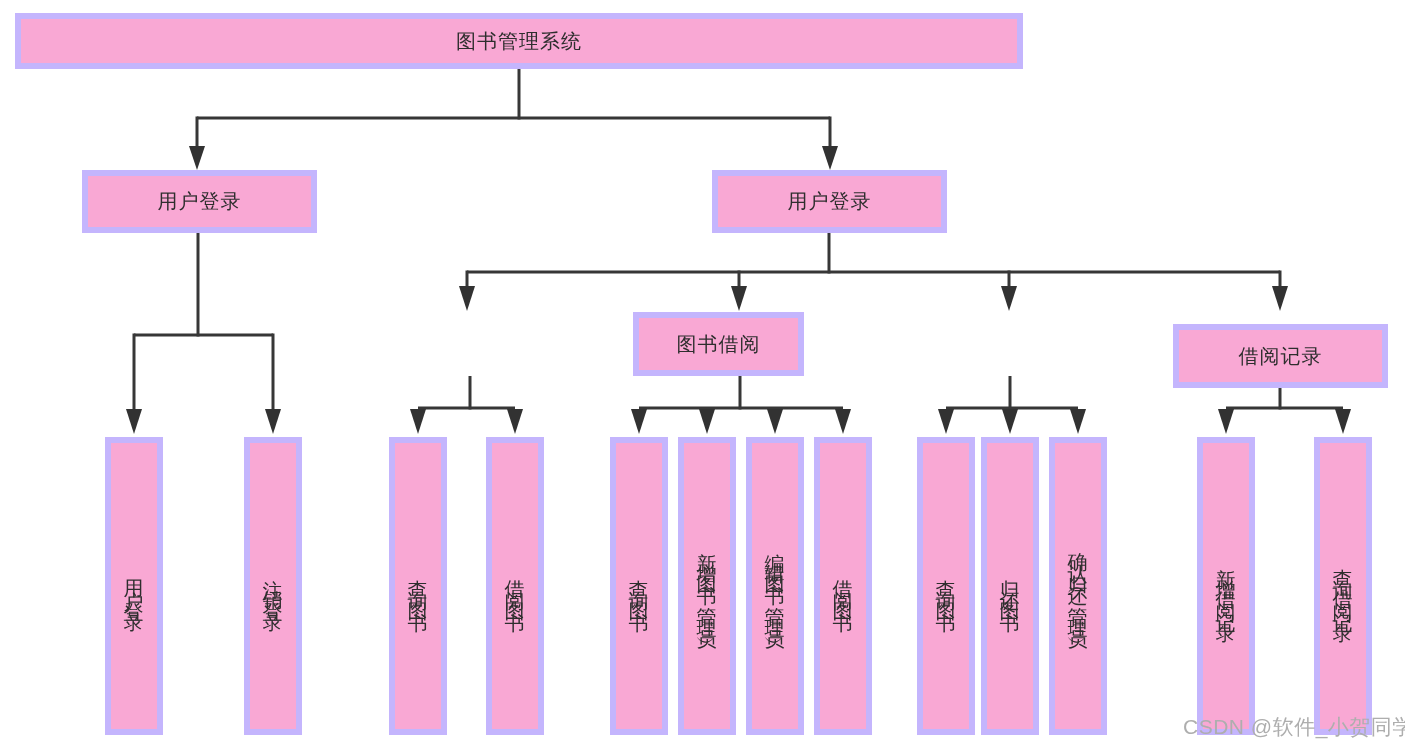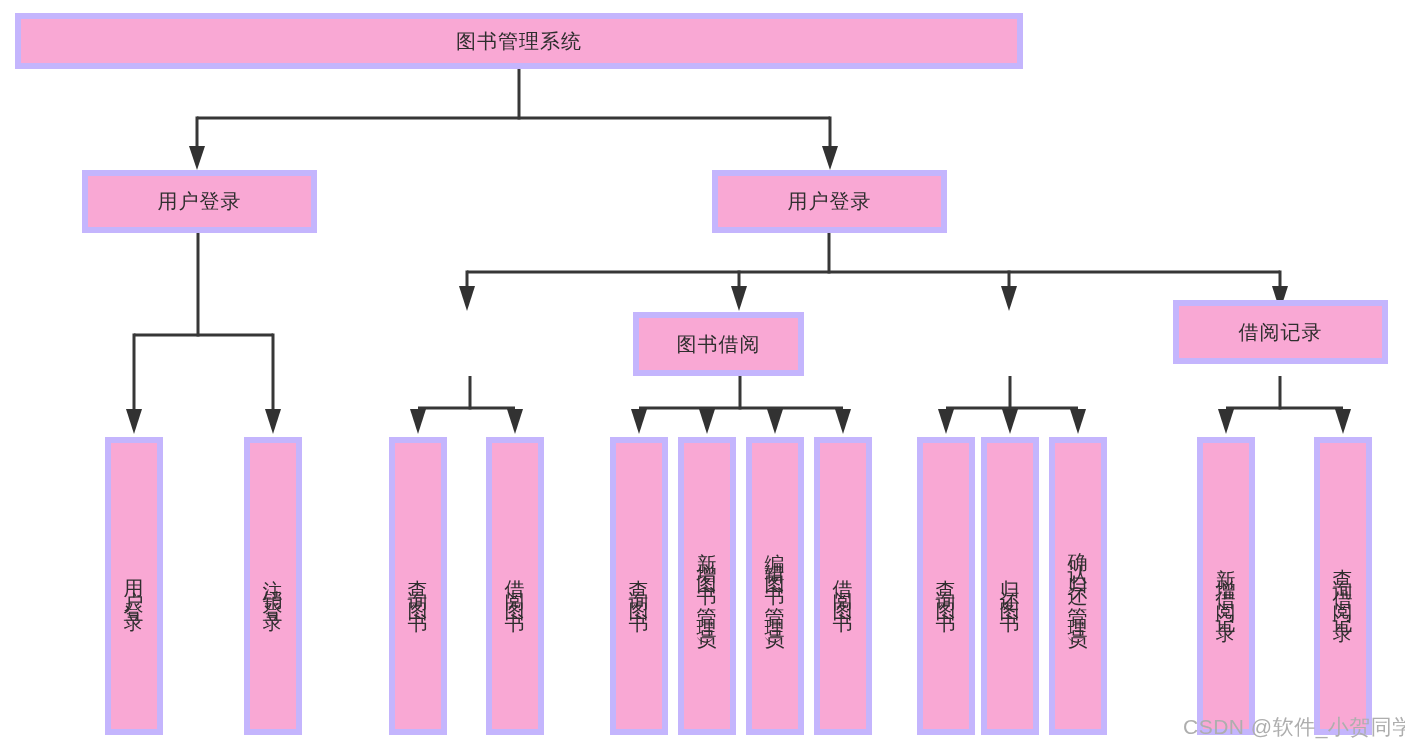--- a/index.html
+++ b/index.html
@@ -114,21 +114,21 @@
       <polygon points="1335,409 1351,409 1343,434"></polygon>
     </g>
   </svg>
 
   <div class="box" style="left:15px;top:13px;width:1008px;height:56px">图书管理系统</div>
 
   <div class="box" style="left:82px;top:170px;width:235px;height:63px">用户登录</div>
   <div class="box" style="left:712px;top:170px;width:235px;height:63px">用户登录</div>
 
   <div class="box" style="left:633px;top:312px;width:171px;height:64px">图书借阅</div>
-  <div class="box" style="left:1173px;top:300px;width:215px;height:64px">借阅记录</div>
+  <div class="box" style="left:1173px;top:324px;width:215px;height:64px">借阅记录</div>
 
   <div class="box v" style="left:105px;top:437px;width:58px;height:298px">用户登录</div>
   <div class="box v" style="left:244px;top:437px;width:58px;height:298px">注销登录</div>
 
   <div class="box v" style="left:389px;top:437px;width:58px;height:298px">查询图书</div>
   <div class="box v" style="left:486px;top:437px;width:58px;height:298px">借阅图书</div>
 
   <div class="box v" style="left:610px;top:437px;width:58px;height:298px">查询图书</div>
   <div class="box v" style="left:678px;top:437px;width:58px;height:298px">新增图书（管理员）</div>
   <div class="box v" style="left:746px;top:437px;width:58px;height:298px">编辑图书（管理员）</div>

